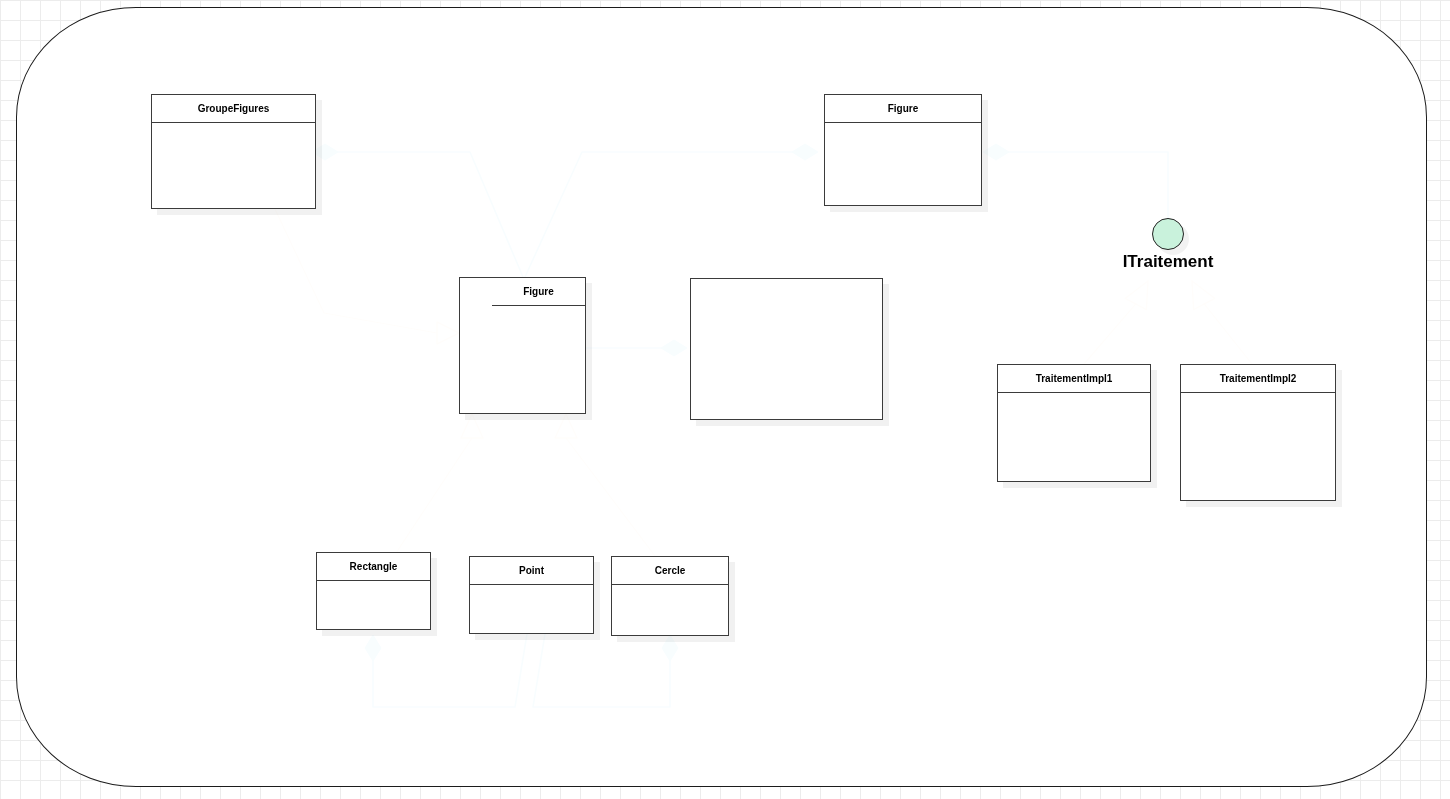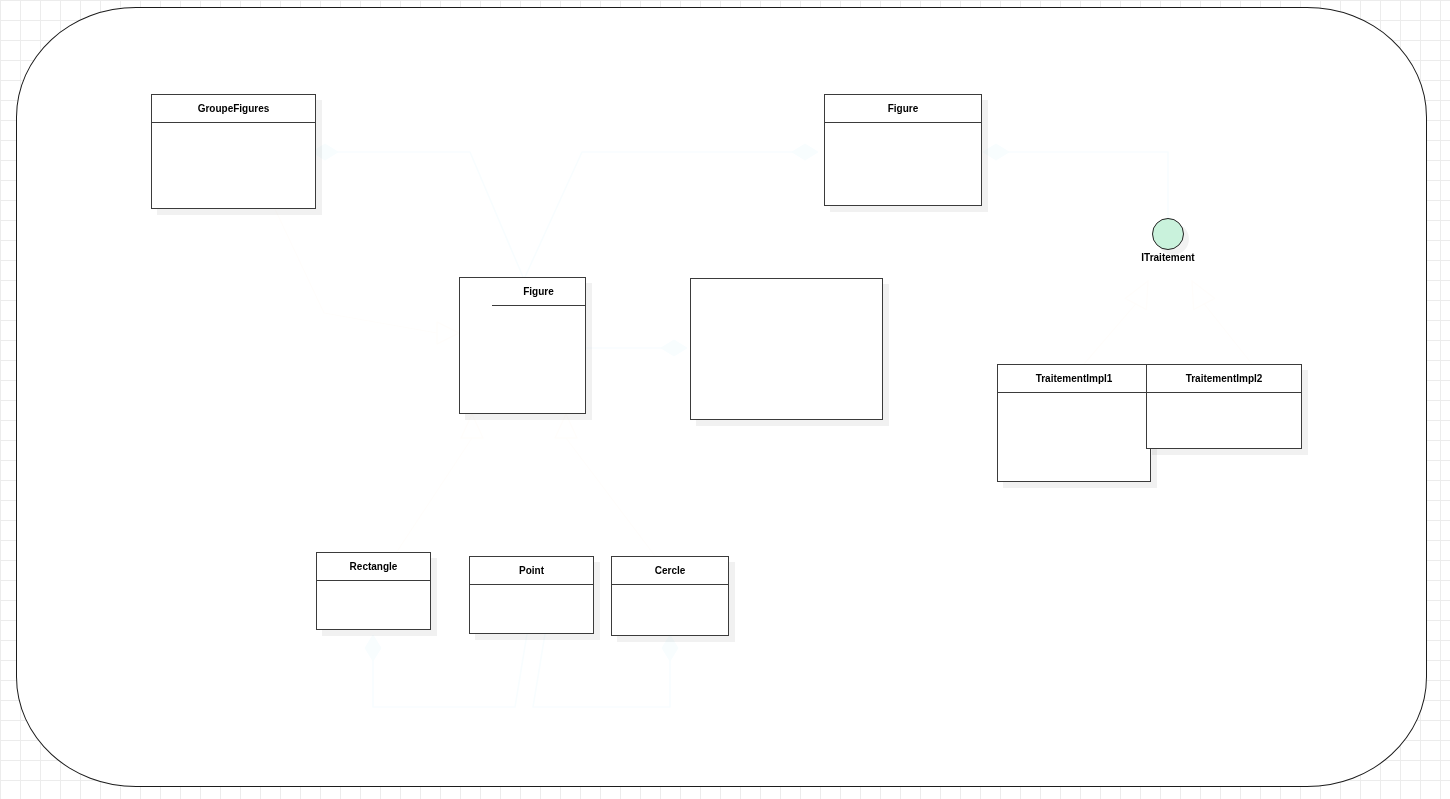--- a/index.html
+++ b/index.html
@@ -69,21 +69,21 @@
     border-radius: 50%;
     box-sizing: border-box;
     border: 1.6px solid #222222;
     box-shadow: 5px 5px 0 0 rgba(0,0,0,0.05);
   }
   .lollipop .iname {
     position: absolute;
     top: 34px;
     left: 50%;
     transform: translateX(-50%);
-    font-size: 10px;
+    font-size: 17px;
     font-weight: bold;
     color: #000000;
     white-space: nowrap;
   }
   
   #boundary {
     position: absolute;
     left: 16px;
     top: 7px;
     width: 1411px;
@@ -143,21 +143,21 @@
         <div class="title">Figure</div>
         <div class="compartment"></div>
       </div>
       <div class="node" style="left: 690px; top: 278px; width: 193px; height: 142px;">
         <div class="compartment"></div>
       </div>
       <div class="node" style="left: 997px; top: 364px; width: 154px; height: 118px;">
         <div class="title">TraitementImpl1</div>
         <div class="compartment"></div>
       </div>
-      <div class="node" style="left: 1146px; top: 364px; width: 156px; height: 85px;">
+      <div class="node" style="left: 1180px; top: 364px; width: 156px; height: 137px;">
         <div class="title">TraitementImpl2</div>
         <div class="compartment"></div>
       </div>
       <div class="node" style="left: 316px; top: 552px; width: 115px; height: 78px;">
         <div class="title">Rectangle</div>
         <div class="compartment"></div>
       </div>
       <div class="node" style="left: 469px; top: 556px; width: 125px; height: 78px;">
         <div class="title">Point</div>
         <div class="compartment"></div>

